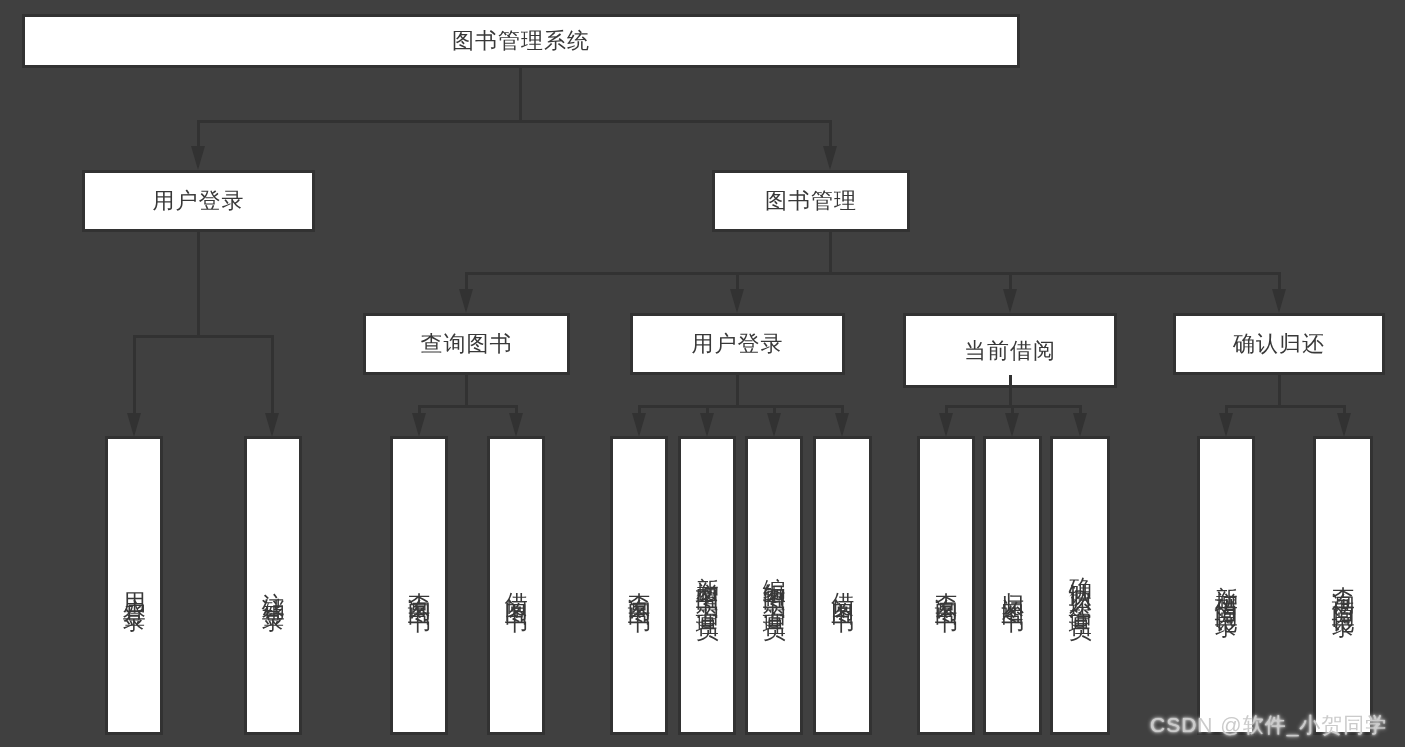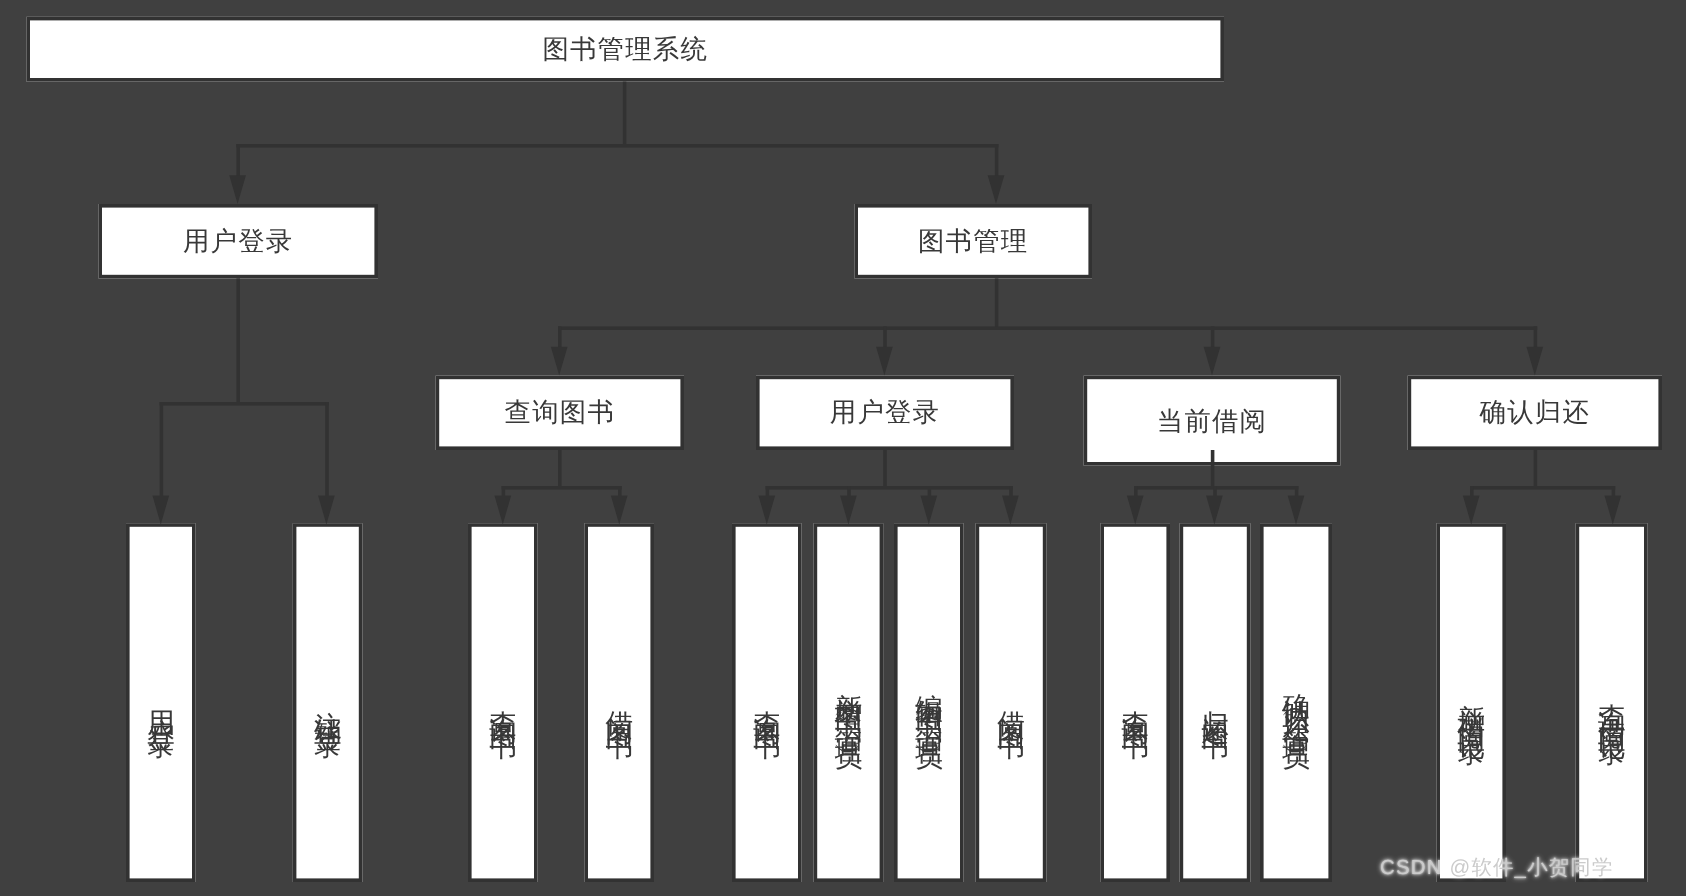--- a/index.html
+++ b/index.html
@@ -16,21 +16,21 @@
     writing-mode:vertical-rl;text-orientation:mixed;
     font-size:23px;letter-spacing:6px;line-height:1.1;
   }
   .hline,.vline{position:absolute;background:#323232;}
   .arrow{
     position:absolute;width:0;height:0;
     border-left:7px solid transparent;border-right:7px solid transparent;
     border-top:24px solid #323232;
   }
   .watermark{
-    position:absolute;left:1150px;top:711px;font-size:17px;color:#cbcbcb;
+    position:absolute;left:1150px;top:711px;font-size:21px;color:#cbcbcb;
     letter-spacing:1px;white-space:nowrap;z-index:5;
     text-shadow:0 0 4px #ffffff,0 0 2px #ffffff;
   }
 </style>
 </head>
 <body>
 
 <div class="canvas">
 
   <div class="box" style="left:22px;top:14px;width:998px;height:54px">图书管理系统</div>

